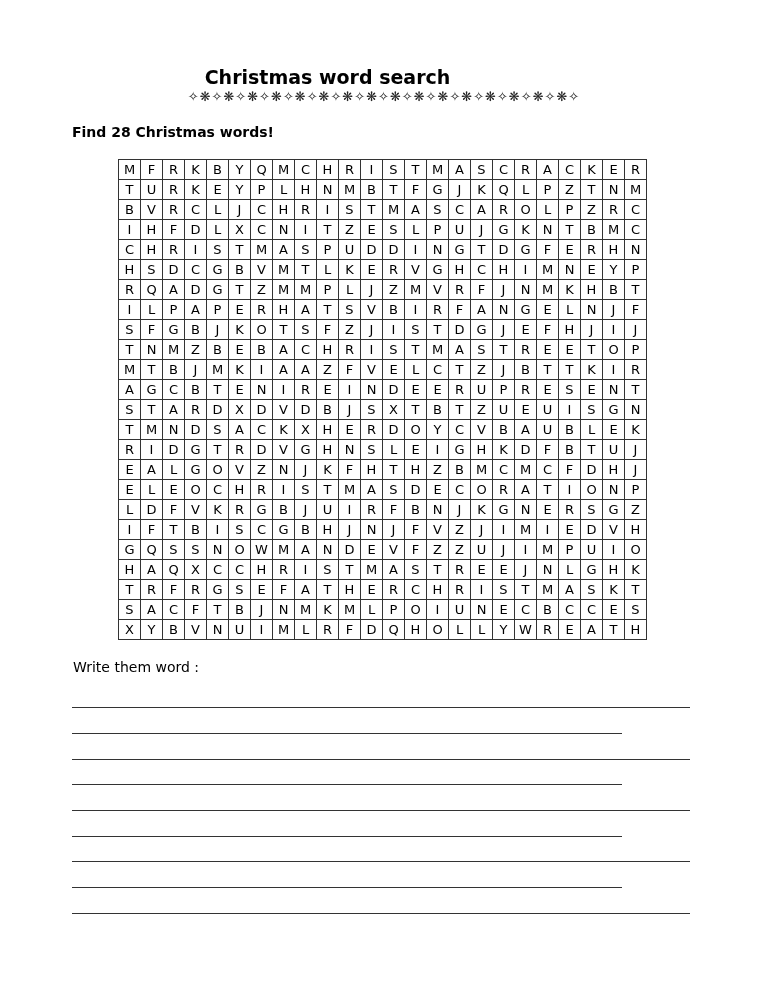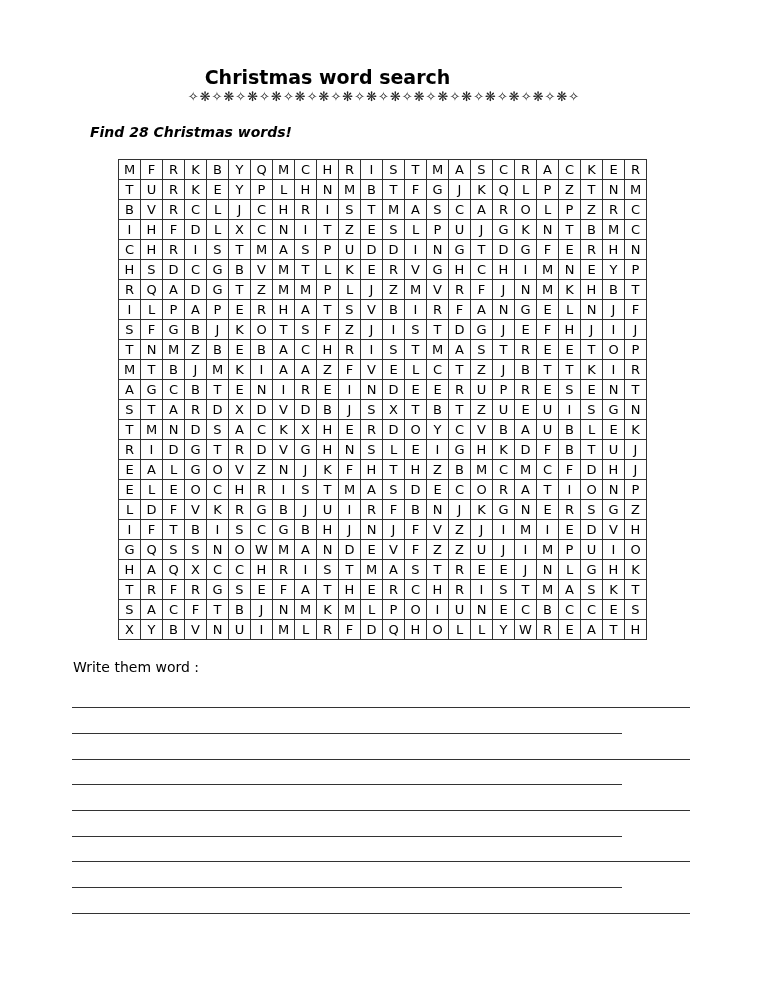--- a/index.html
+++ b/index.html
@@ -2,21 +2,21 @@
 <html><head>
 <meta charset="utf-8">
 <style>
   html, body { margin: 0; padding: 0; background: #ffffff; }
   body { width: 768px; height: 994px; position: relative; overflow: hidden;
          font-family: "DejaVu Sans", "Liberation Sans", sans-serif; color: #000; }
   .title { position: absolute; top: 66px; left: 0; width: 655px; text-align: center;
            font-size: 19px; font-weight: bold; letter-spacing: 0px; }
   .ornament { position: absolute; top: 89px; left: 0; width: 768px; text-align: center;
               font-size: 13px; letter-spacing: 1px; color: #222; }
-  .subtitle { position: absolute; top: 124px; left: 90px; font-size: 14px; font-weight: bold; font-style: italic; }
+  .subtitle { position: absolute; top: 124px; left: 72px; font-size: 14px; font-weight: bold; }
   .grid { position: absolute; top: 159px; left: 118px; border-collapse: collapse;
           border: 1.5px solid #333; }
   .grid td { width: 21px; height: 19px; border: 1px solid #333; padding: 0; text-align: center;
              font-size: 13px; line-height: 19px; font-family: "DejaVu Sans", sans-serif; }
   .write-label { position: absolute; top: 659px; left: 73px; font-size: 14px; }
   .line { position: absolute; left: 72px; height: 0; border-top: 1px solid #333; }
   .line.long { width: 618px; }
   .line.short { width: 550px; }
 </style>
 </head>

